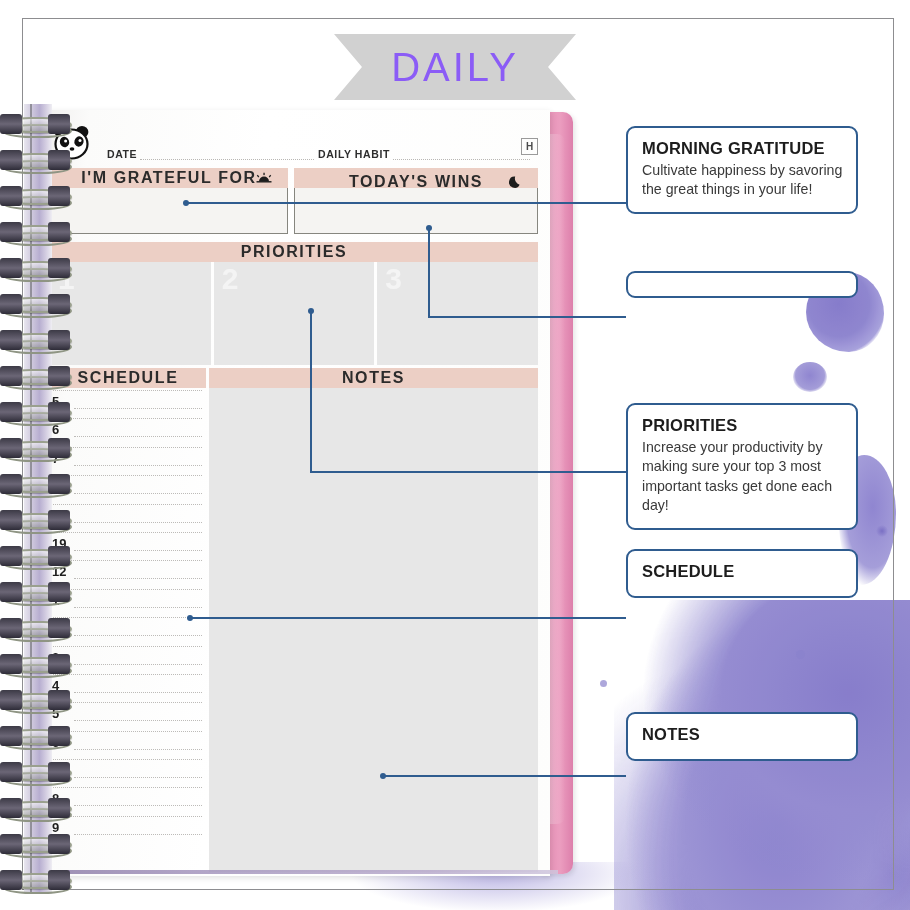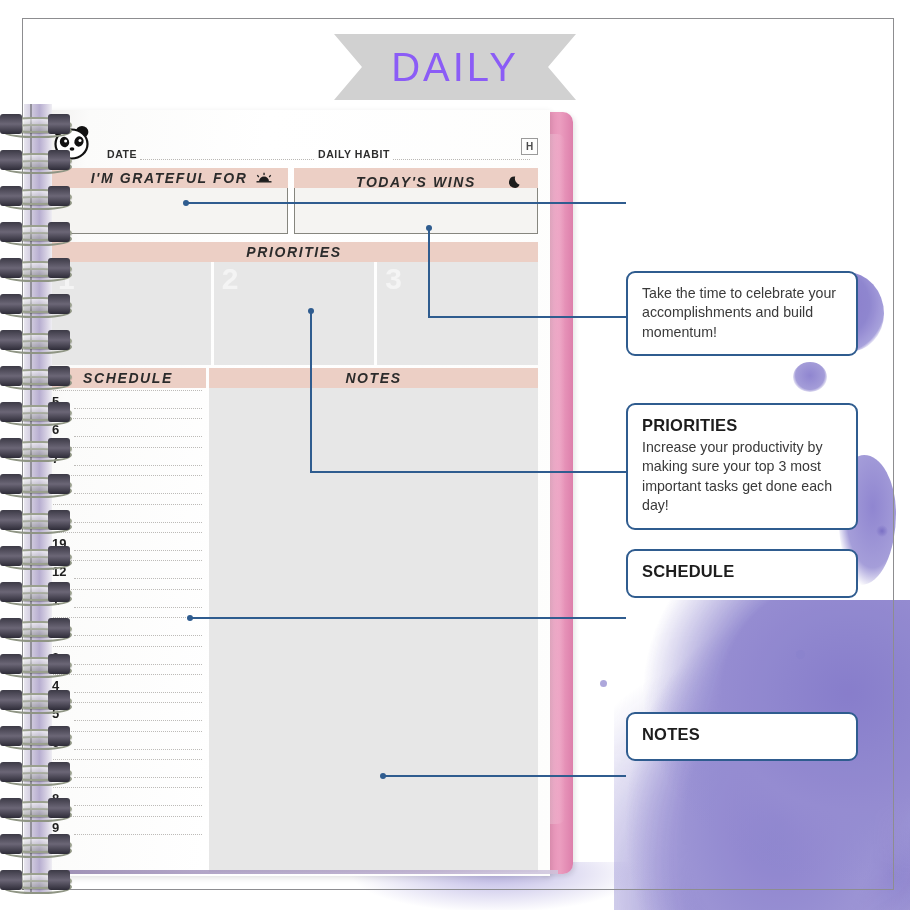--- a/index.html
+++ b/index.html
@@ -172,26 +172,25 @@
     position: absolute; right: 0px; top: 14px;
     width: 17px; height: 17px; border: 1.5px solid #9a9a9a;
     display:flex; align-items:center; justify-content:center;
     font-size: 10px; font-weight: 700; color: #4c4c4c;
   }
 
   
   .bar {
     background: #eccfc5;
     color: #2b2b2b;
-    font-size: 14px;
+    font-size: 16px;
     font-weight: 700;
     letter-spacing: 1.6px;
     display: flex; align-items: center; justify-content: center;
     position: relative;
-    font-style: italic;
   }
   .bar .bar-icon { position: absolute; right: 16px; top: 50%; transform: translateY(-50%); }
 
   .grat-bar { position:absolute; left: 12px; top: 58px; width: 238px; height: 20px; }
   .wins-bar { position:absolute; left: 256px; top: 58px; width: 244px; height: 27px; }
 
   .grat-box { position:absolute; left: 12px; top: 78px; width: 238px; height: 46px;
     border:1px solid #86867f; border-top:none; background:#f5f4f2; }
   .wins-box { position:absolute; left: 256px; top: 78px; width: 244px; height: 46px;
     border:1px solid #86867f; border-top:none; background:#f5f4f2; }
@@ -587,22 +586,25 @@
     </g>
     <g fill="#2f5c8f">
       <circle cx="186" cy="203" r="3"></circle>
       <circle cx="429" cy="228" r="3"></circle>
       <circle cx="311" cy="311" r="3"></circle>
       <circle cx="190" cy="618" r="3"></circle>
       <circle cx="383" cy="776" r="3"></circle>
     </g>
   </svg>
 
+  <div class="callout co1">
+    <h3>MORNING GRATITUDE</h3>
+    <p>Cultivate happiness by savoring the great things in your life!</p>
+  </div>
   <div class="callout co2">
-    <p>Take the time to celebrate your accomplishments and build momentum!</p>
   </div>
   <div class="callout co3">
     <h3>PRIORITIES</h3>
     <p>Increase your productivity by making sure your top 3 most important tasks get done each day!</p>
   </div>
   <div class="callout co4">
     <h3>SCHEDULE</h3>
   </div>
   <div class="callout co5">
     <h3>NOTES</h3>

